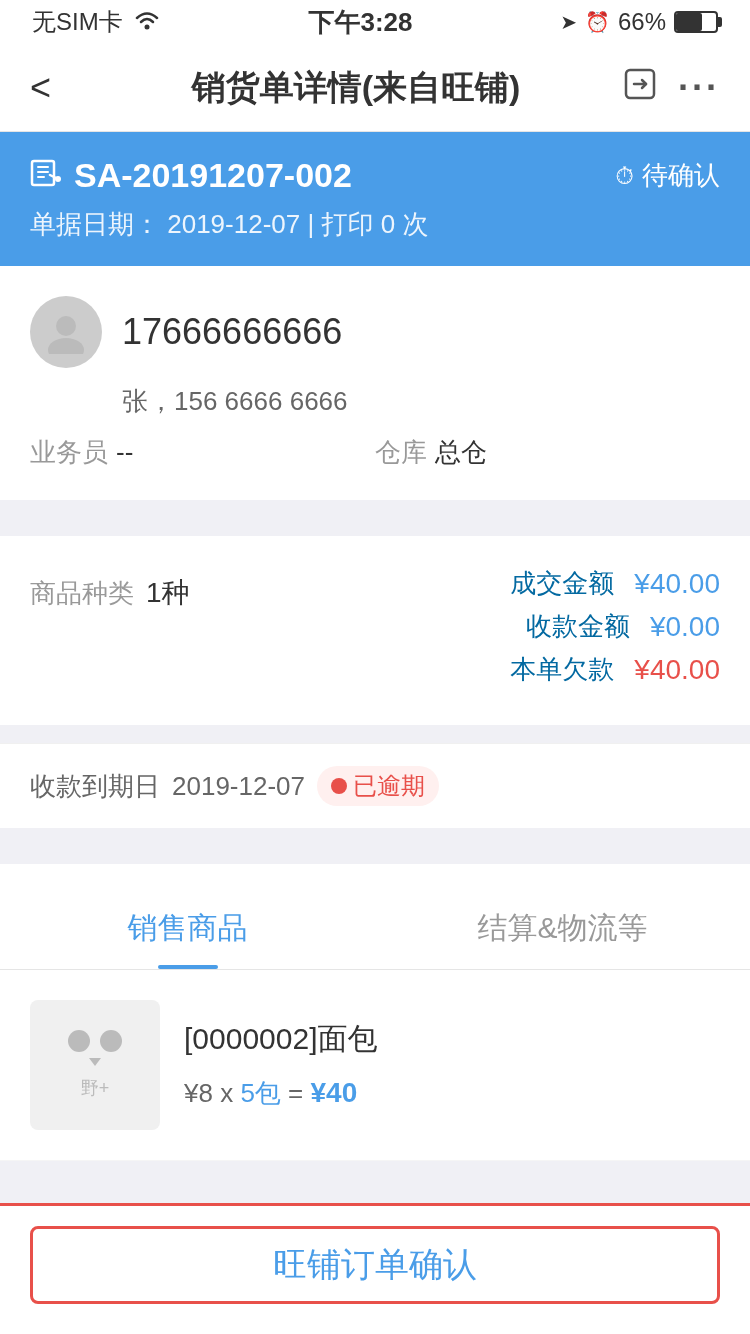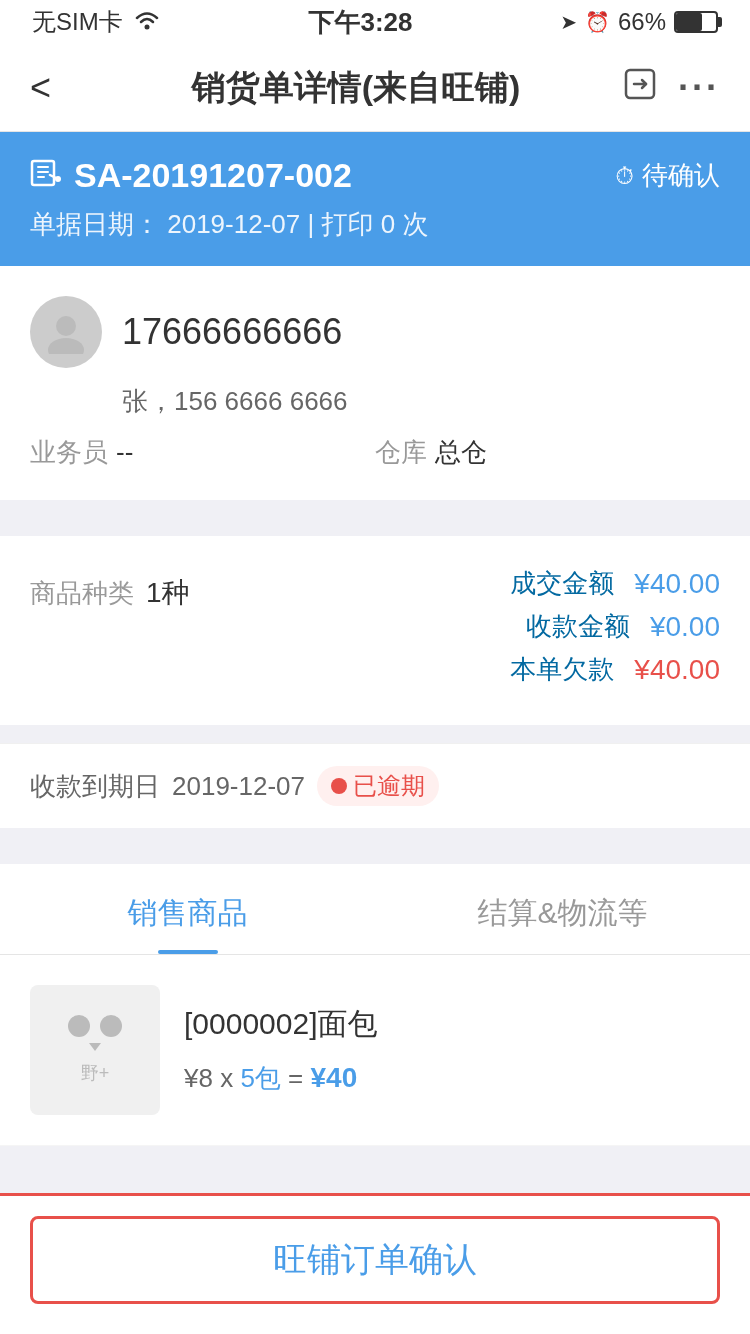--- a/index.html
+++ b/index.html
@@ -232,21 +232,21 @@
     
     .tabs-section {
       background: #fff;
       margin-top: 18px;
       display: flex;
       border-bottom: 1px solid #e5e5e5;
     }
     .tab-item {
       flex: 1;
       text-align: center;
-      padding: 29px 0 20px;
+      padding: 44px 0 20px;
       font-size: 30px;
       color: #999;
       cursor: pointer;
       position: relative;
     }
     .tab-item.active {
       color: #4a9de8;
     }
     .tab-item.active::after {
       content: '';
@@ -335,21 +335,21 @@
       position: fixed;
       bottom: 0;
       left: 0;
       width: 750px;
       background: #fff;
       padding: 20px 30px 30px;
       border-top: 3px solid #e8504a;
     }
     .confirm-btn {
       width: 100%;
-      height: 88px;
+      height: 78px;
       background: #fff;
       border: 3px solid #e8504a;
       border-radius: 8px;
       font-size: 34px;
       color: #4a9de8;
       cursor: pointer;
       display: flex;
       align-items: center;
       justify-content: center;
     }

